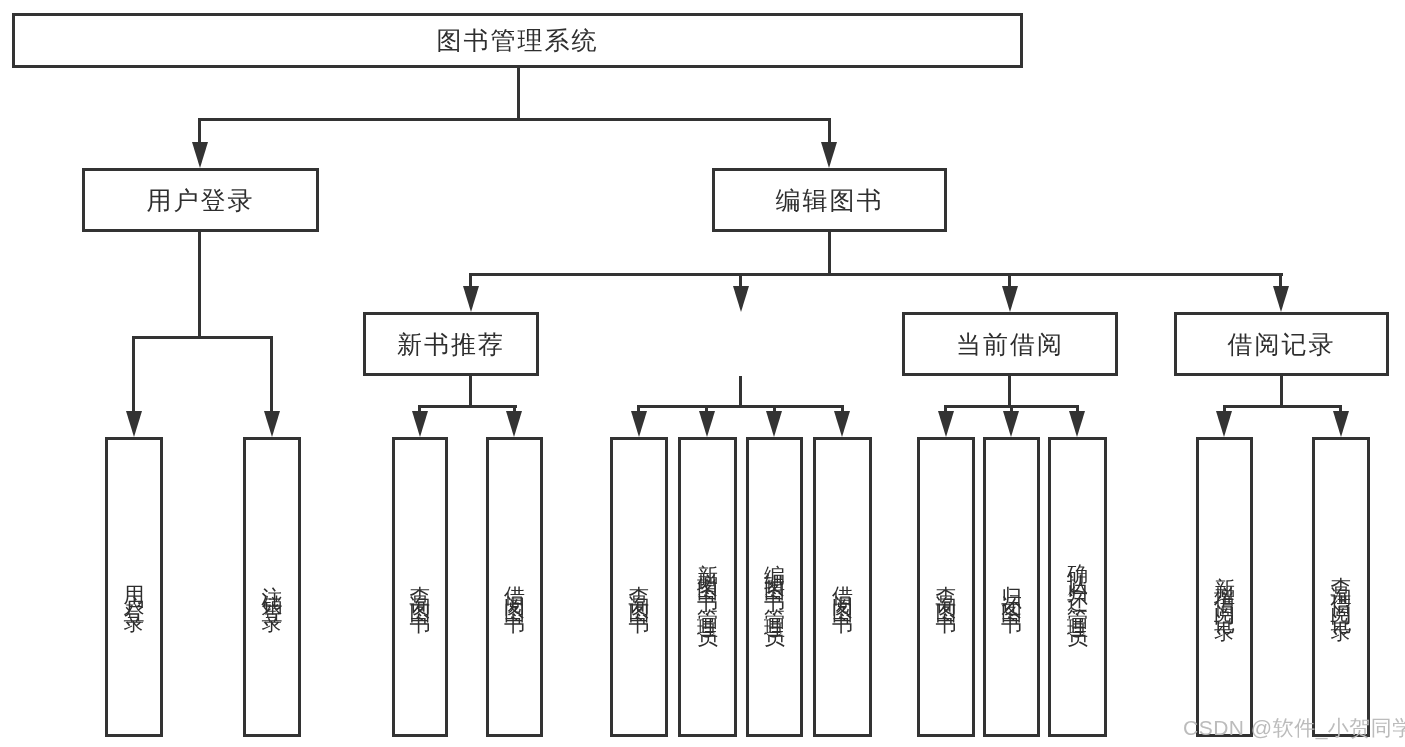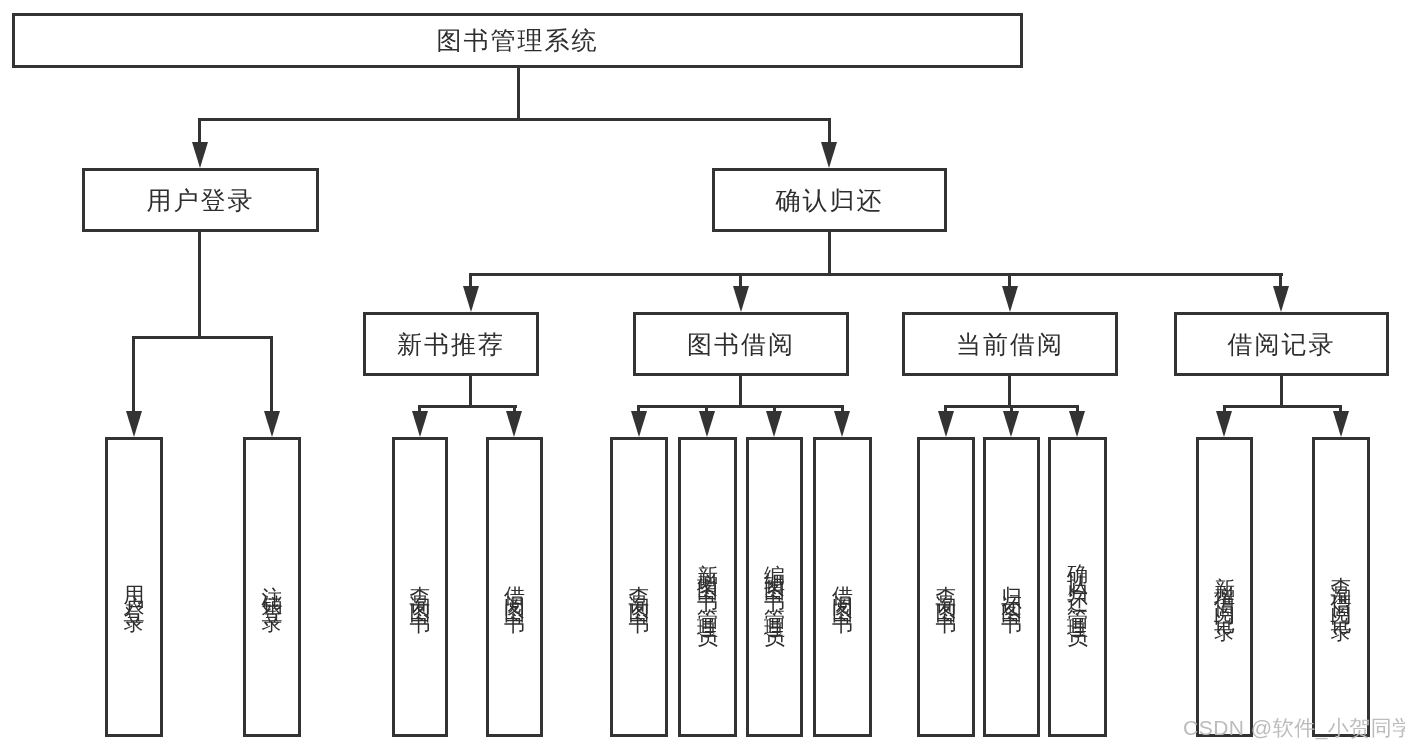--- a/index.html
+++ b/index.html
@@ -50,21 +50,21 @@
   <div class="ln" style="left:198px;top:118px;width:633px;height:3px"></div>
   <div class="ln" style="left:198px;top:118px;width:3px;height:28px"></div>
   <div class="tri" style="left:192px;top:142px"></div>
   <div class="ln" style="left:828px;top:118px;width:3px;height:28px"></div>
   <div class="tri" style="left:821px;top:142px"></div>
 
   <div class="node h" style="left:82px;top:168px;width:237px;height:64px">
     <span>用户登录</span>
   </div>
   <div class="node h" style="left:712px;top:168px;width:235px;height:64px">
-    <span>确认归还</span>
+    <span>编辑图书</span>
   </div>
 
   <div class="ln" style="left:198px;top:232px;width:3px;height:104px"></div>
   <div class="ln" style="left:132px;top:336px;width:141px;height:3px"></div>
   <div class="ln" style="left:132px;top:336px;width:3px;height:77px"></div>
   <div class="tri" style="left:126px;top:411px"></div>
   <div class="ln" style="left:270px;top:336px;width:3px;height:77px"></div>
   <div class="tri" style="left:264px;top:411px"></div>
 
   <div class="ln" style="left:828px;top:232px;width:3px;height:41px"></div>
@@ -73,23 +73,20 @@
   <div class="tri" style="left:463px;top:286px"></div>
   <div class="ln" style="left:739px;top:273px;width:3px;height:15px"></div>
   <div class="tri" style="left:733px;top:286px"></div>
   <div class="ln" style="left:1008px;top:273px;width:3px;height:15px"></div>
   <div class="tri" style="left:1002px;top:286px"></div>
   <div class="ln" style="left:1279px;top:273px;width:3px;height:15px"></div>
   <div class="tri" style="left:1273px;top:286px"></div>
 
   <div class="node h" style="left:363px;top:312px;width:176px;height:64px">
     <span>新书推荐</span>
-  </div>
-  <div class="node h" style="left:633px;top:312px;width:216px;height:64px">
-    <span>图书借阅</span>
   </div>
   <div class="node h" style="left:902px;top:312px;width:216px;height:64px">
     <span>当前借阅</span>
   </div>
   <div class="node h" style="left:1174px;top:312px;width:215px;height:64px">
     <span>借阅记录</span>
   </div>
 
   <div class="ln" style="left:469px;top:376px;width:3px;height:29px"></div>
   <div class="ln" style="left:418px;top:405px;width:99px;height:3px"></div>

